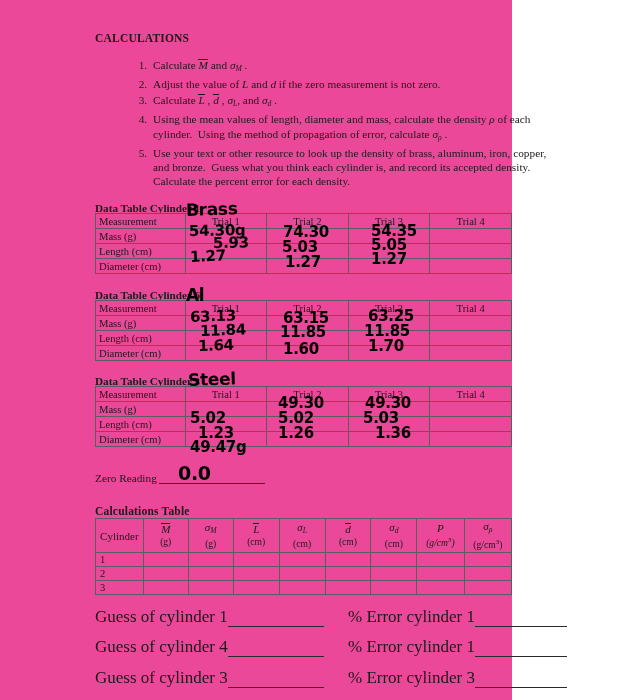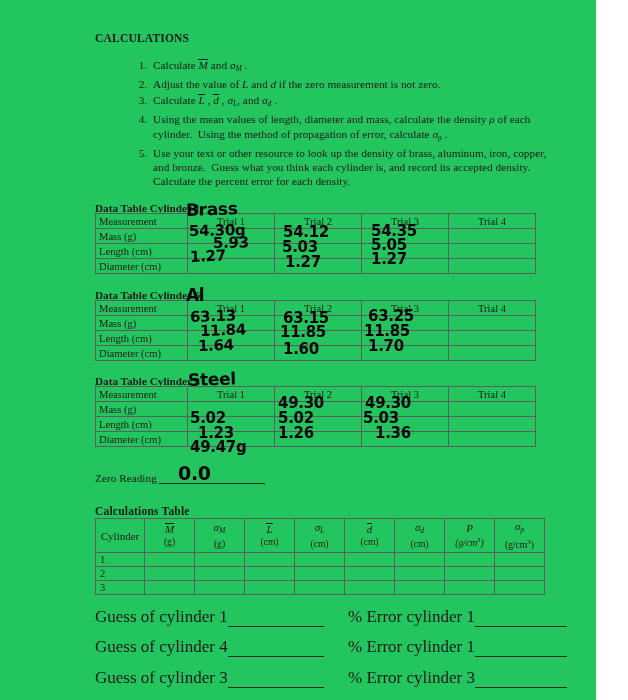--- a/index.html
+++ b/index.html
@@ -11,23 +11,23 @@
     width: 628px;
     height: 700px;
     font-family: "Liberation Serif", serif;
     color: #1a1a1a;
     position: relative;
     overflow: hidden;
   }
   .page {
     position: absolute;
     left: 0; top: 0;
-    width: 596px;
+    width: 512px;
     height: 700px;
-    background: #22c55e;
+    background: #ec4899;
   }
   .section-title {
     position: absolute;
     font-weight: bold;
     font-size: 11.5px;
     letter-spacing: 0.2px;
   }
   #calc-heading { left: 95px; top: 32px; }
 
   ol.steps {
@@ -216,21 +216,21 @@
       <td></td>
       <td></td>
       <td></td>
       <td></td>
     </tr>
   </tbody>
     </table>
   <span class="hand hw-val" style="left:189px; top:222px; transform: rotate(-1deg);">54.30g</span>
   <span class="hand hw-val" style="left:197px; top:234px; transform: rotate(-1deg); margin-left: 16px;">5.93</span>
   <span class="hand hw-val" style="left:190px; top:248px; transform: rotate(-3deg);">1.27</span>
-  <span class="hand hw-val" style="left:283px; top:223px;">54.12</span>
+  <span class="hand hw-val" style="left:283px; top:223px;">74.30</span>
   <span class="hand hw-val" style="left:282px; top:238px;">5.03</span>
   <span class="hand hw-val" style="left:285px; top:253px;">1.27</span>
   <span class="hand hw-val" style="left:371px; top:222px;">54.35</span>
   <span class="hand hw-val" style="left:371px; top:236px;">5.05</span>
   <span class="hand hw-val" style="left:371px; top:250px;">1.27</span>
 
   <div class="table-label" style="left:95px; top:289px;">Data Table Cylinder 6</div>
   <span class="hand hw-title" style="left:186px; top:285px;">Al</span>
   <table class="grid" style="left:95px; top:300px;">
     <tbody>

